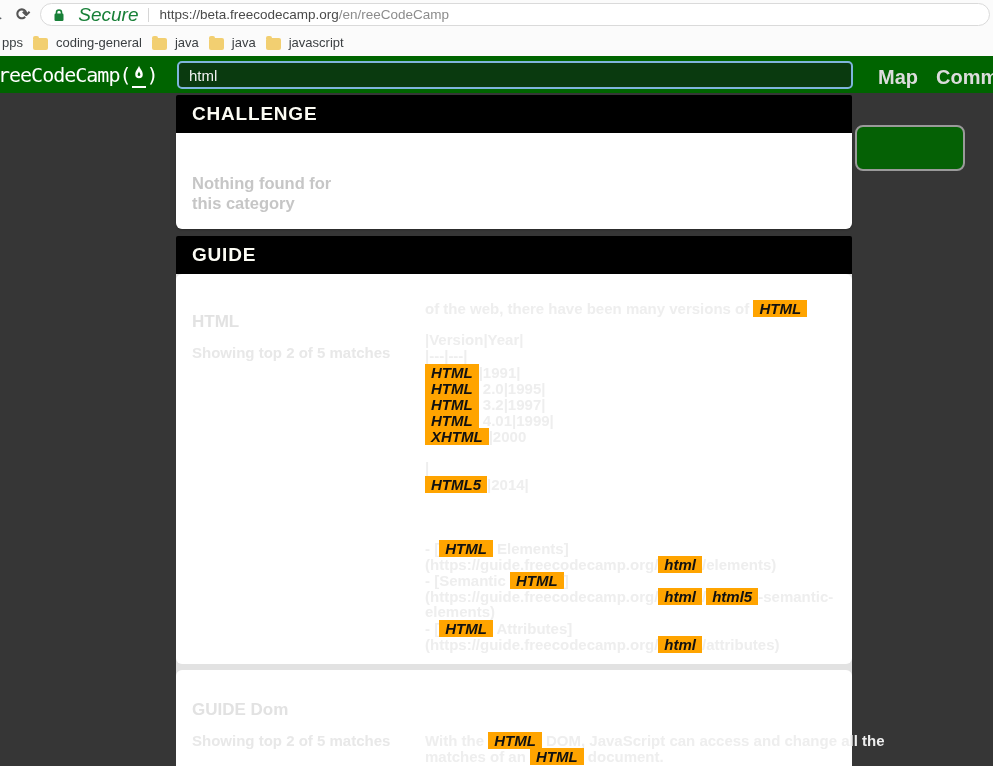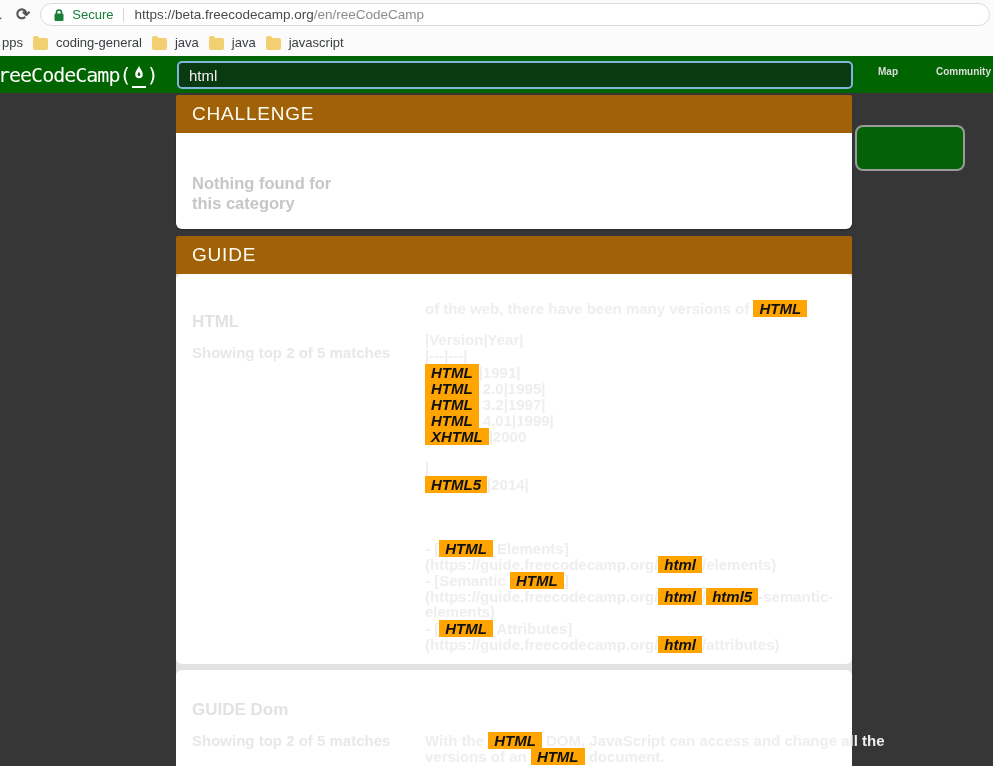--- a/index.html
+++ b/index.html
@@ -8,52 +8,52 @@
 
   
   .chrome-top { position:absolute; top:0; left:0; width:993px; height:56px; background:#fbfbfb; }
   .url-row { position:relative; height:29px; display:flex; align-items:center; }
   .nav-ico { color:#5f6368; font-size:18px; line-height:20px; }
   .fwd-clip { display:inline-block; width:12px; overflow:hidden; margin-left:-4px; }
   .fwd-clip span { display:inline-block; margin-left:-9px; }
   .refresh { margin-left:8px; font-size:17px; font-weight:bold; color:#555; }
   .url-bar { margin-left:10px; flex:1; height:23px; background:#fff; border:1px solid #dadada;
              border-radius:12px; display:flex; align-items:center; padding:0 12px; margin-right:3px; }
-  .secure { color:#188038; font-size:13px; font-weight:500; margin-left:7px; }
+  .secure { color:#188038; font-size:19px; font-weight:500; margin-left:13px;font-style:italic; }
   .url-sep { width:1px; height:14px; background:#d6d6d6; margin:0 10px; }
   .url-domain { color:#4a4a4a; font-size:13.5px;text-align:right; }
   .url-path { color:#8c8c8c; font-size:13.5px; }
 
   .bm-row { position:relative; height:27px; display:flex; align-items:center; font-size:13px; color:#3c4043; }
   .bm-partial { margin-left:2px; }
   .bm-item { display:flex; align-items:flex-end; margin-left:10px; cursor:pointer; }
   .folder { width:15px; height:12px; background:#f2cf71; border-radius:2px; position:relative; margin-right:8px; }
   .folder::before { content:""; position:absolute; top:-2.5px; left:0; width:6px; height:3px; background:#f2cf71;
                     border-radius:2px 2px 0 0; }
 
   
   .navbar { position:absolute; top:56px; left:0; width:993px; height:37px; background:#006400; }
   .logo { position:absolute; left:-2px; top:6px; color:#fff; font-family:"DejaVu Sans Mono", monospace;
           font-size:20px; letter-spacing:-1px; display:flex; align-items:center; }
   .flame-wrap { display:inline-block; border-bottom:2px solid #fff; padding:0 1px 0px 1px; margin:0 1px; }
   .search-box { position:absolute; left:177px; top:5px; width:676px; height:28px; background:#0a3a0f;
                 border:2px solid #7fb5dd; border-radius:5px; color:#f0f0f0; font-size:15px;
                 padding:0 10px; font-family:"Liberation Sans", sans-serif; outline:none; }
-  .nav-link { position:absolute; top:10px; color:#dcdcdc; font-size:10px; font-weight:bold; cursor:pointer; }
+  .nav-link { position:absolute; top:10px; color:#dcdcdc; font-size:20px; font-weight:bold; cursor:pointer; }
   .nav-link.map { left:878px; }
   .nav-link.community { left:936px; white-space:nowrap; }
 
   
   .hidden-btn { position:absolute; left:855px; top:125px; width:110px; height:46px; background:#056105;
                 border:2px solid #9a9a9a; border-radius:8px; }
 
   
   .dropdown { position:absolute; left:176px; top:95px; width:676px; z-index:5; }
-  .sec-header { height:38px; background:#a16207; border-radius:2px 2px 0 0; display:flex; align-items:center;
-                padding-left:16px; color:#fcfcf4; font-size:19px; font-weight:normal; letter-spacing:0.8px; }
+  .sec-header { height:38px; background:#000000; border-radius:2px 2px 0 0; display:flex; align-items:center;
+                padding-left:16px; color:#fcfcf4; font-size:19px; font-weight:bold; letter-spacing:0.8px; }
   .challenge-card { background:#fff; height:96px; border-radius:0 0 6px 6px; padding:40px 16px 16px;
                     box-shadow:0 1px 2px rgba(0,0,0,0.25); }
   .empty-msg { width:170px; color:#c6c6c6; font-size:16.5px; font-weight:bold; line-height:20px; }
   .guide-sec { margin-top:7px; }
   .guide-panel { background:#e2e2e2; border-radius:0 0 6px 6px; display:flex; flex-direction:column; gap:6px; }
   .result-card { background:#fff; border-radius:6px; display:flex; cursor:pointer; }
   .result-card.first { padding:26px 16px 12px; }
   .result-card.second { padding:30px 16px 12px; height:140px; }
   .res-left { width:233px; flex-shrink:0; }
   .result-card.first .res-left { padding-top:12px; }
@@ -164,19 +164,19 @@
           </div>
       </div>
 
       <div class="result-card second">
         <div class="res-left">
           <div class="res-title">GUIDE Dom</div>
           <div class="res-sub">Showing top 2 of 5 matches</div>
         </div>
         <div class="res-right">
             <div class="snippet-line"><span>With the </span><span class="hl">HTML</span><span> DOM, JavaScript can access and change all the</span></div>
-            <div class="snippet-line"><span>versions of an </span><span class="hl">HTML</span><span> document.</span></div>
+            <div class="snippet-line"><span>matches of an </span><span class="hl">HTML</span><span> document.</span></div>
           </div>
       </div>
 
     </div>
   </div>
 </div>
 
 </body></html>

